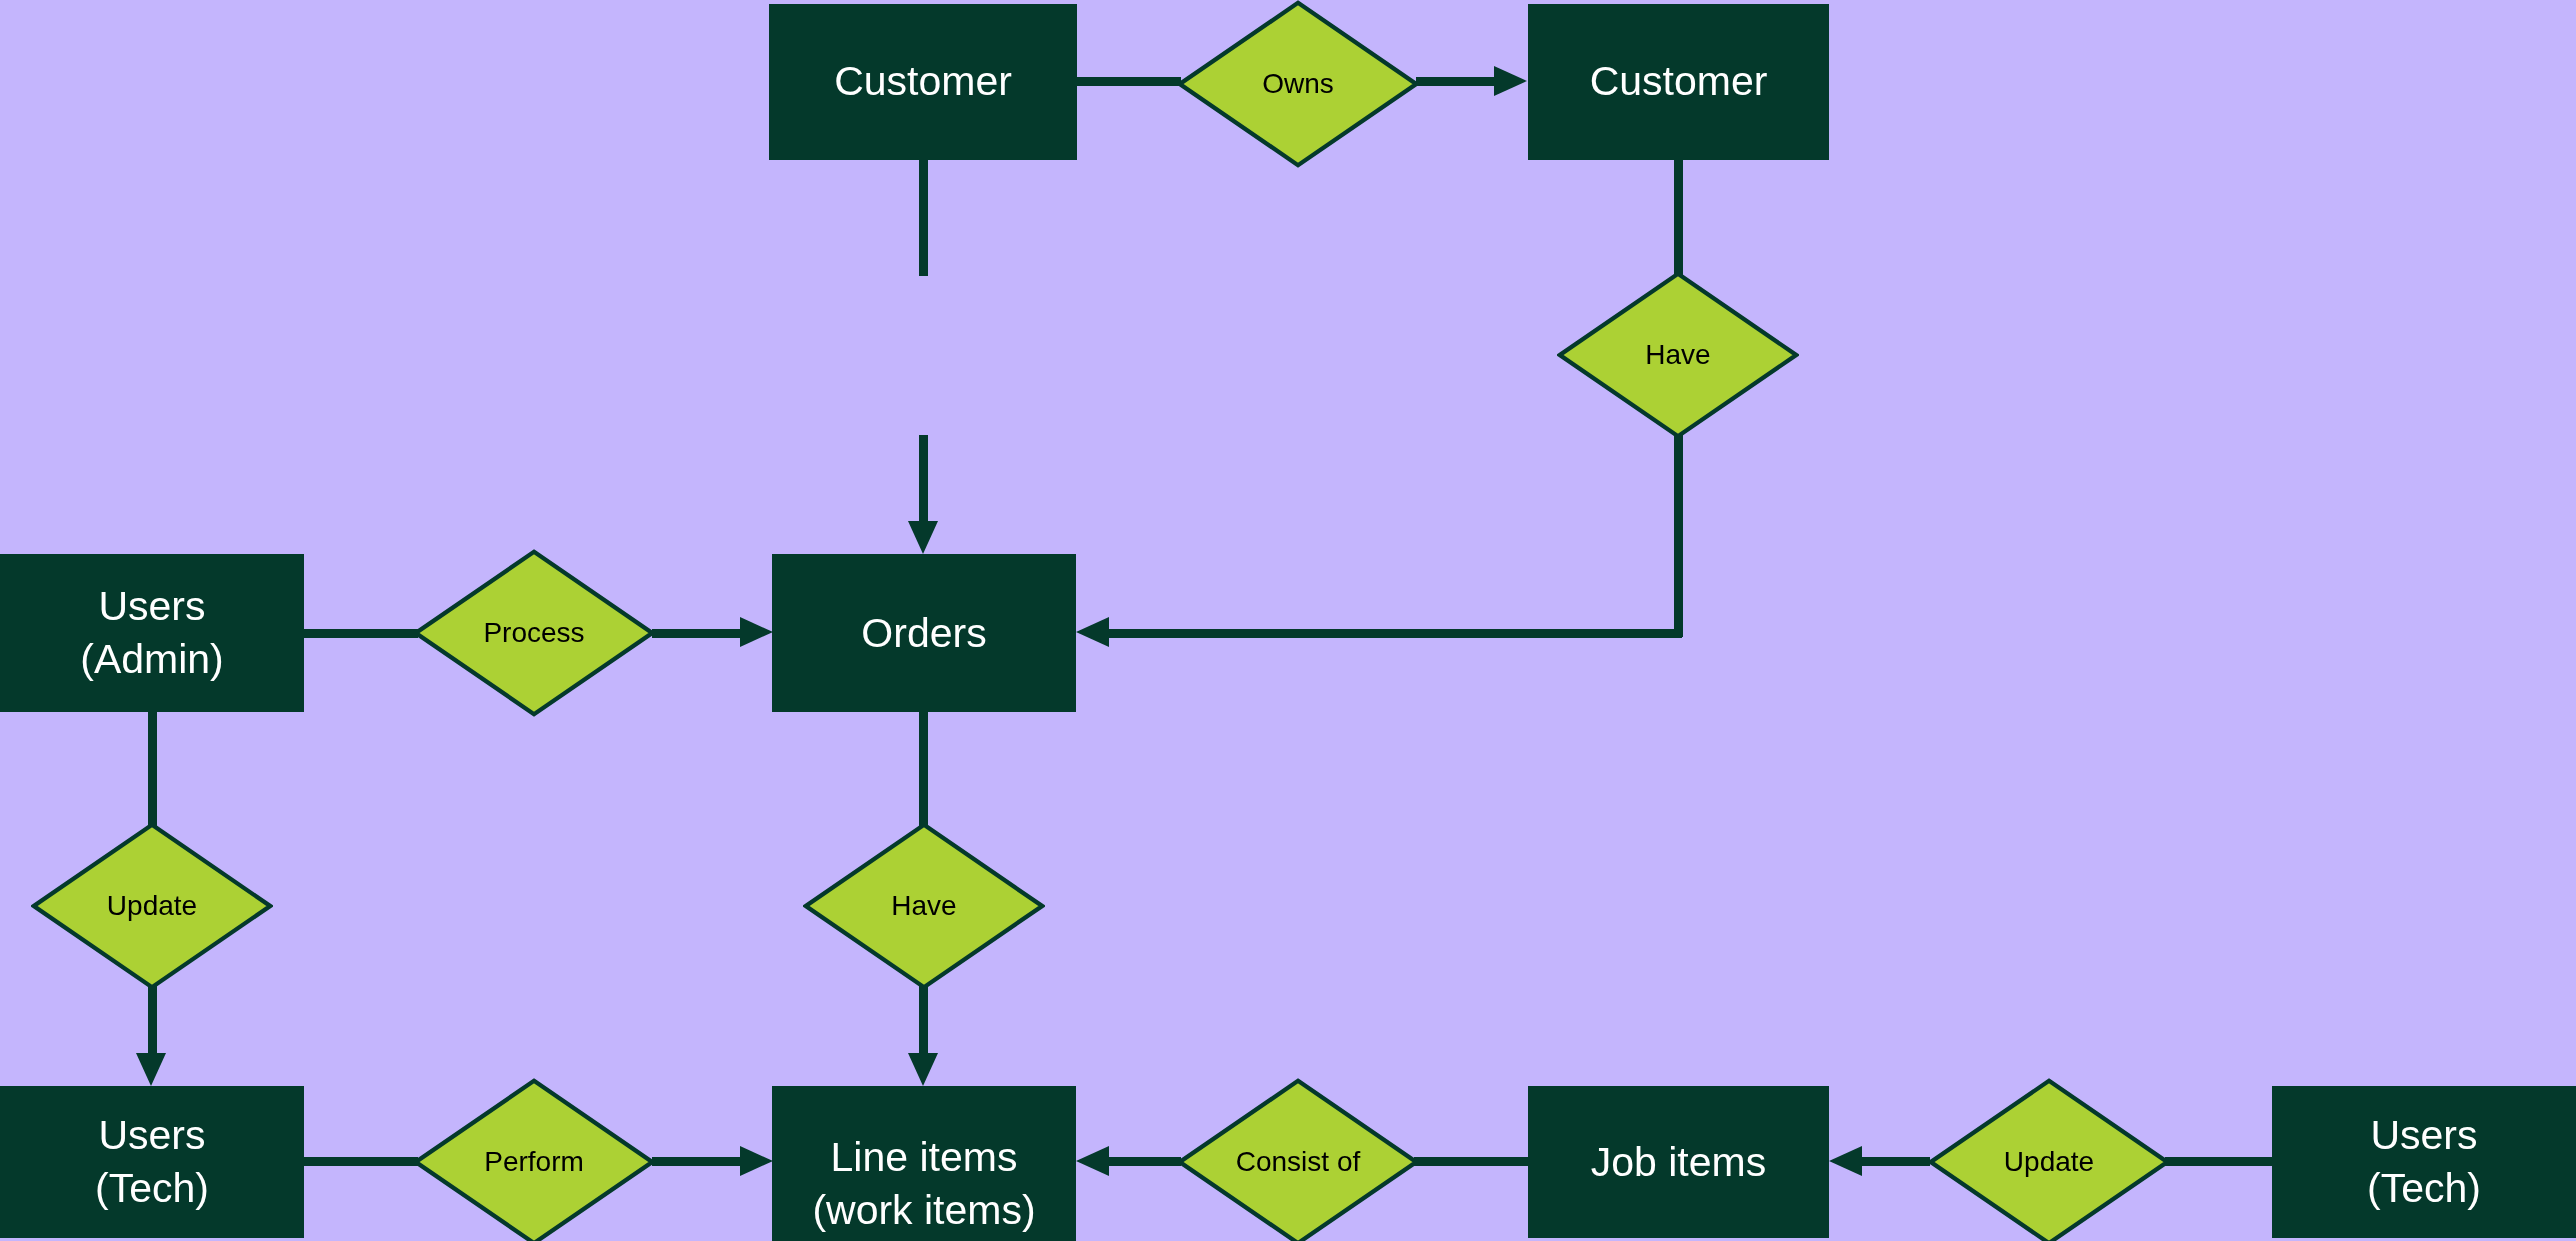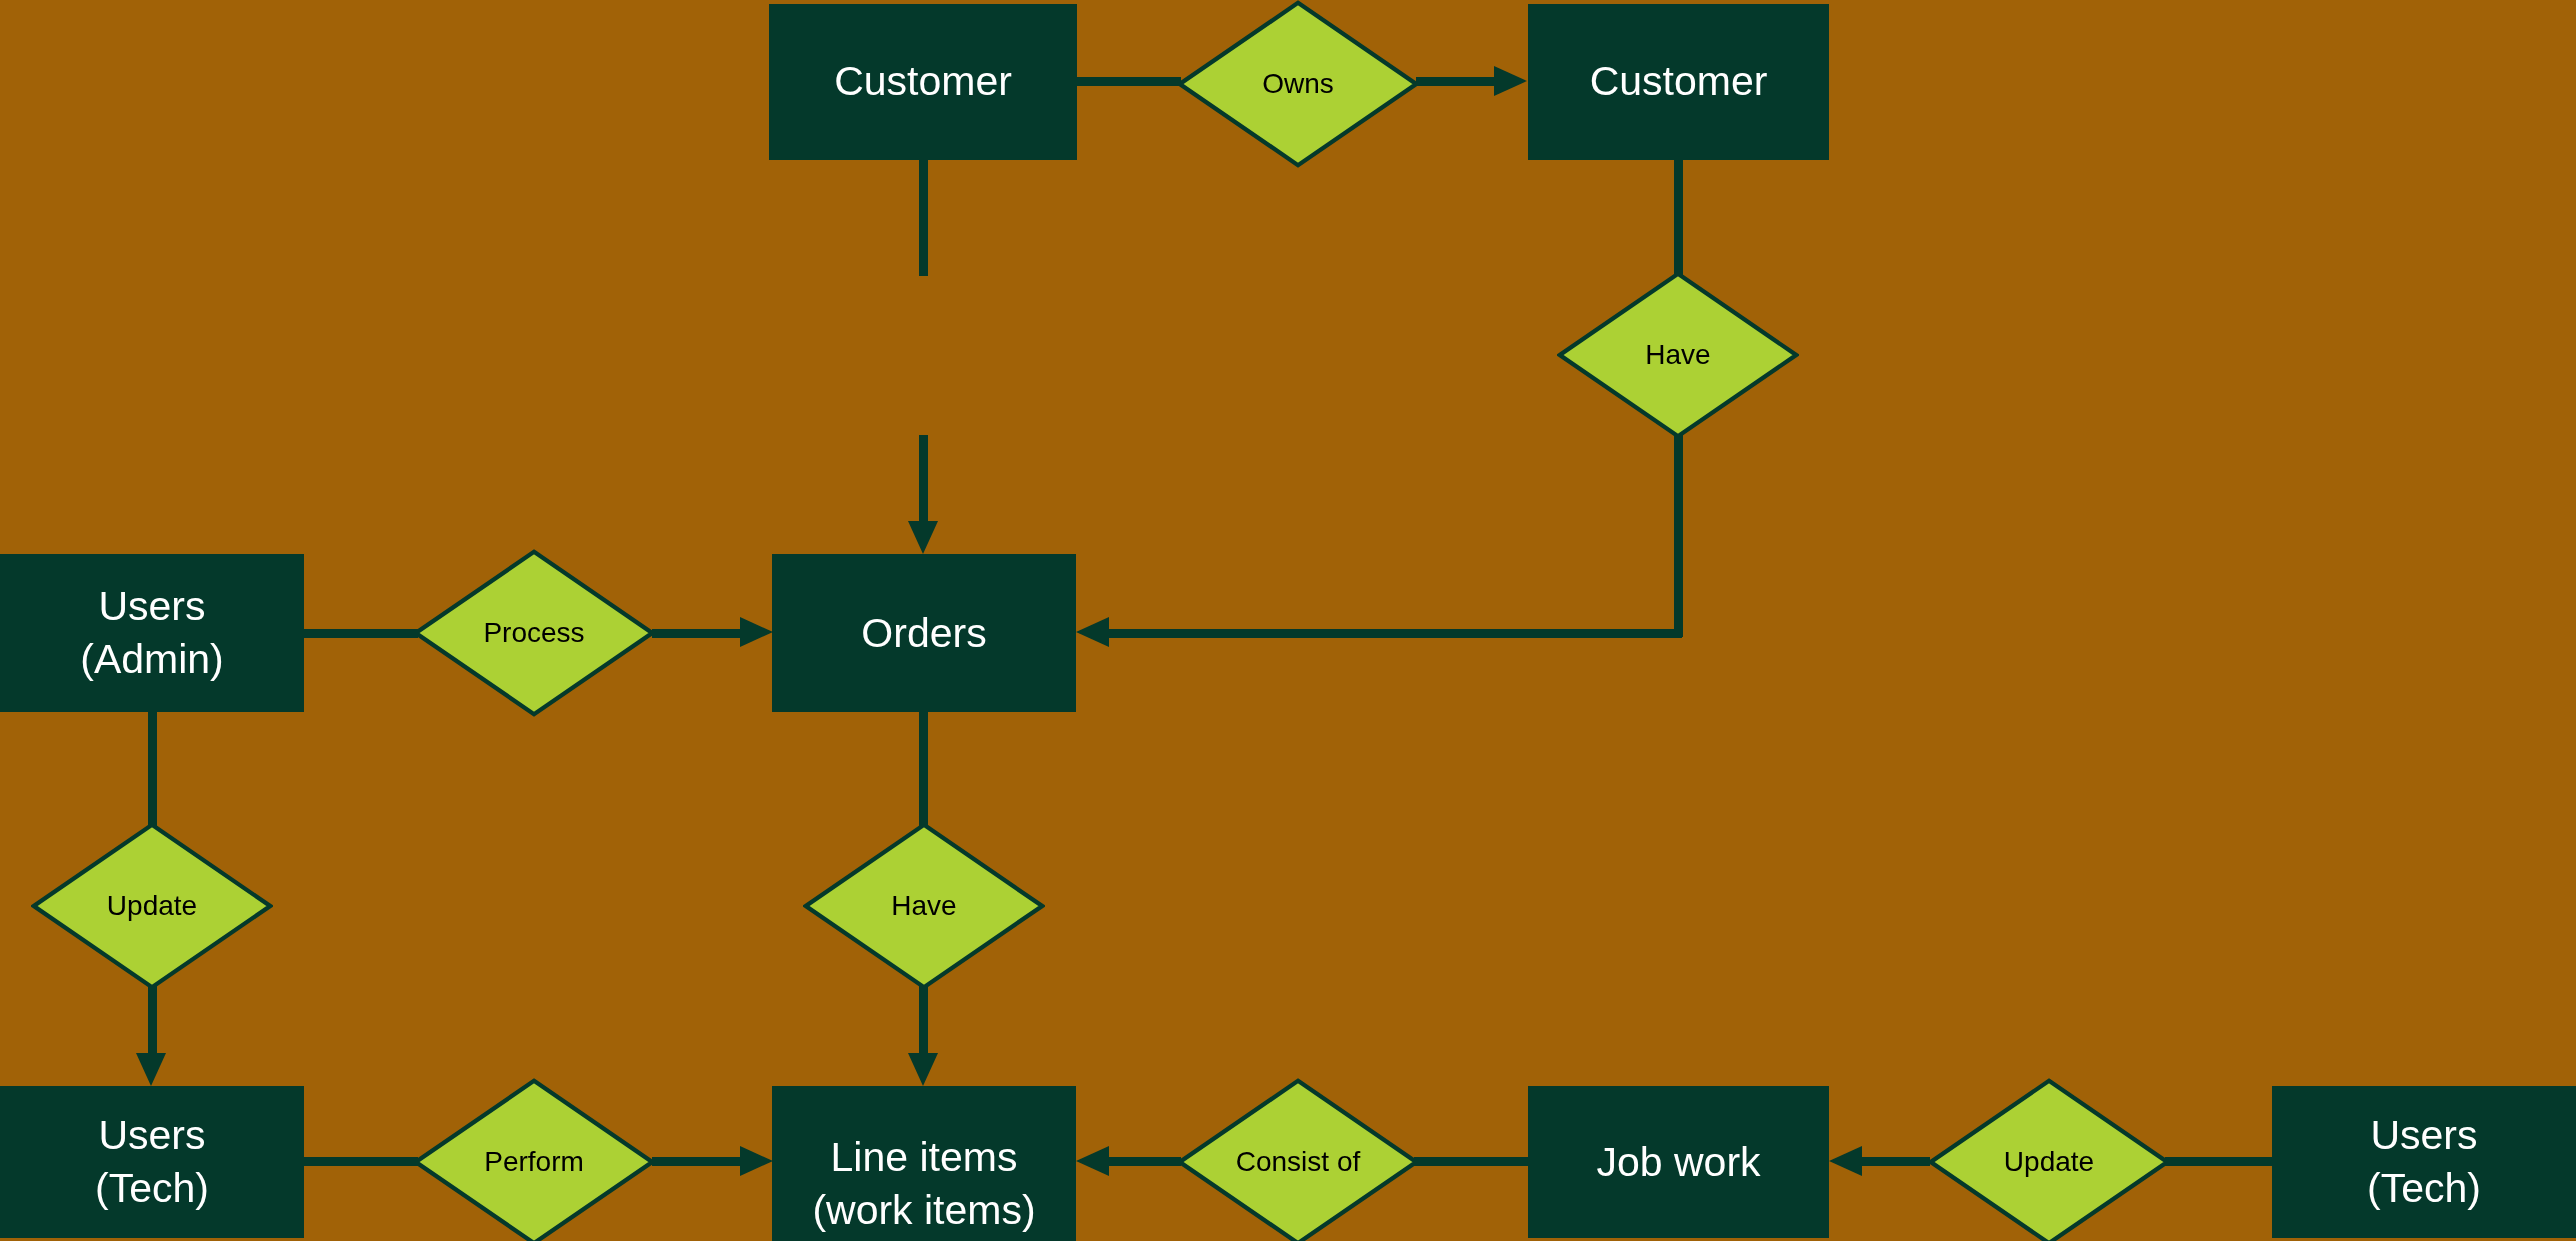--- a/index.html
+++ b/index.html
@@ -1,19 +1,19 @@
 <!DOCTYPE html>
 <html style="font-size:11.4px"><head>
 <meta charset="utf-8">
 <style>
   html,body{margin:0;padding:0;background:#ffffff;}
   #canvas{
     position:relative;
     width:2576px;height:1241px;
-    background:#a16207;
+    background:#c4b5fd;
     overflow:hidden;
     font-family:"Liberation Sans", sans-serif;
   }
   .entity{
     position:absolute;
     background:#04392b;
     color:#ffffff;
     display:flex;align-items:center;justify-content:center;
     text-align:center;
     font-size:41px;
@@ -62,21 +62,21 @@
     <span>Users
 (Tech)</span>
   </div>
 
   <div class="entity" style="left:772px;top:1086px;width:304px;height:196px;">
     <span>Line items
 (work items)</span>
   </div>
 
   <div class="entity" style="left:1528px;top:1086px;width:301px;height:152px;">
-    <span>Job work</span>
+    <span>Job items</span>
   </div>
 
   <div class="entity" style="left:2272px;top:1086px;width:304px;height:152px;">
     <span>Users
 (Tech)</span>
   </div>
 
   <div class="diamond" style="left:1177px;top:0px;">
     <svg viewBox="0 0 340 236">
         <polygon points="170,4 336,118 170,232 4,118"></polygon>

